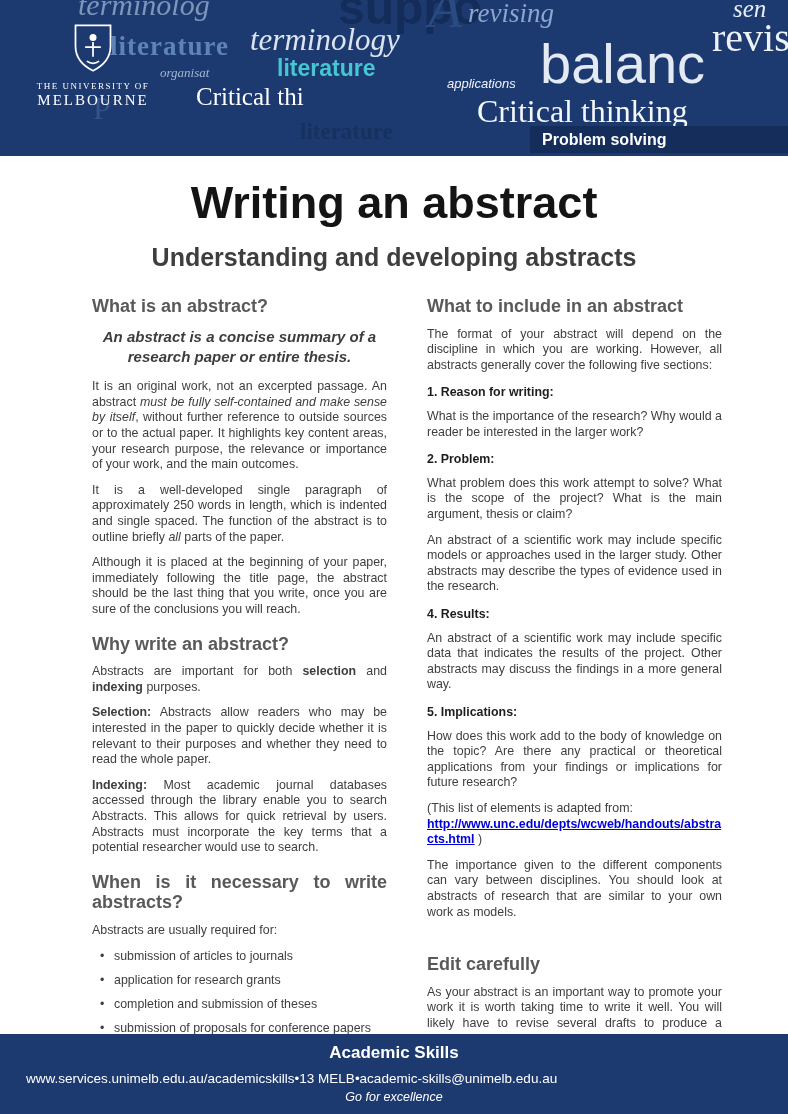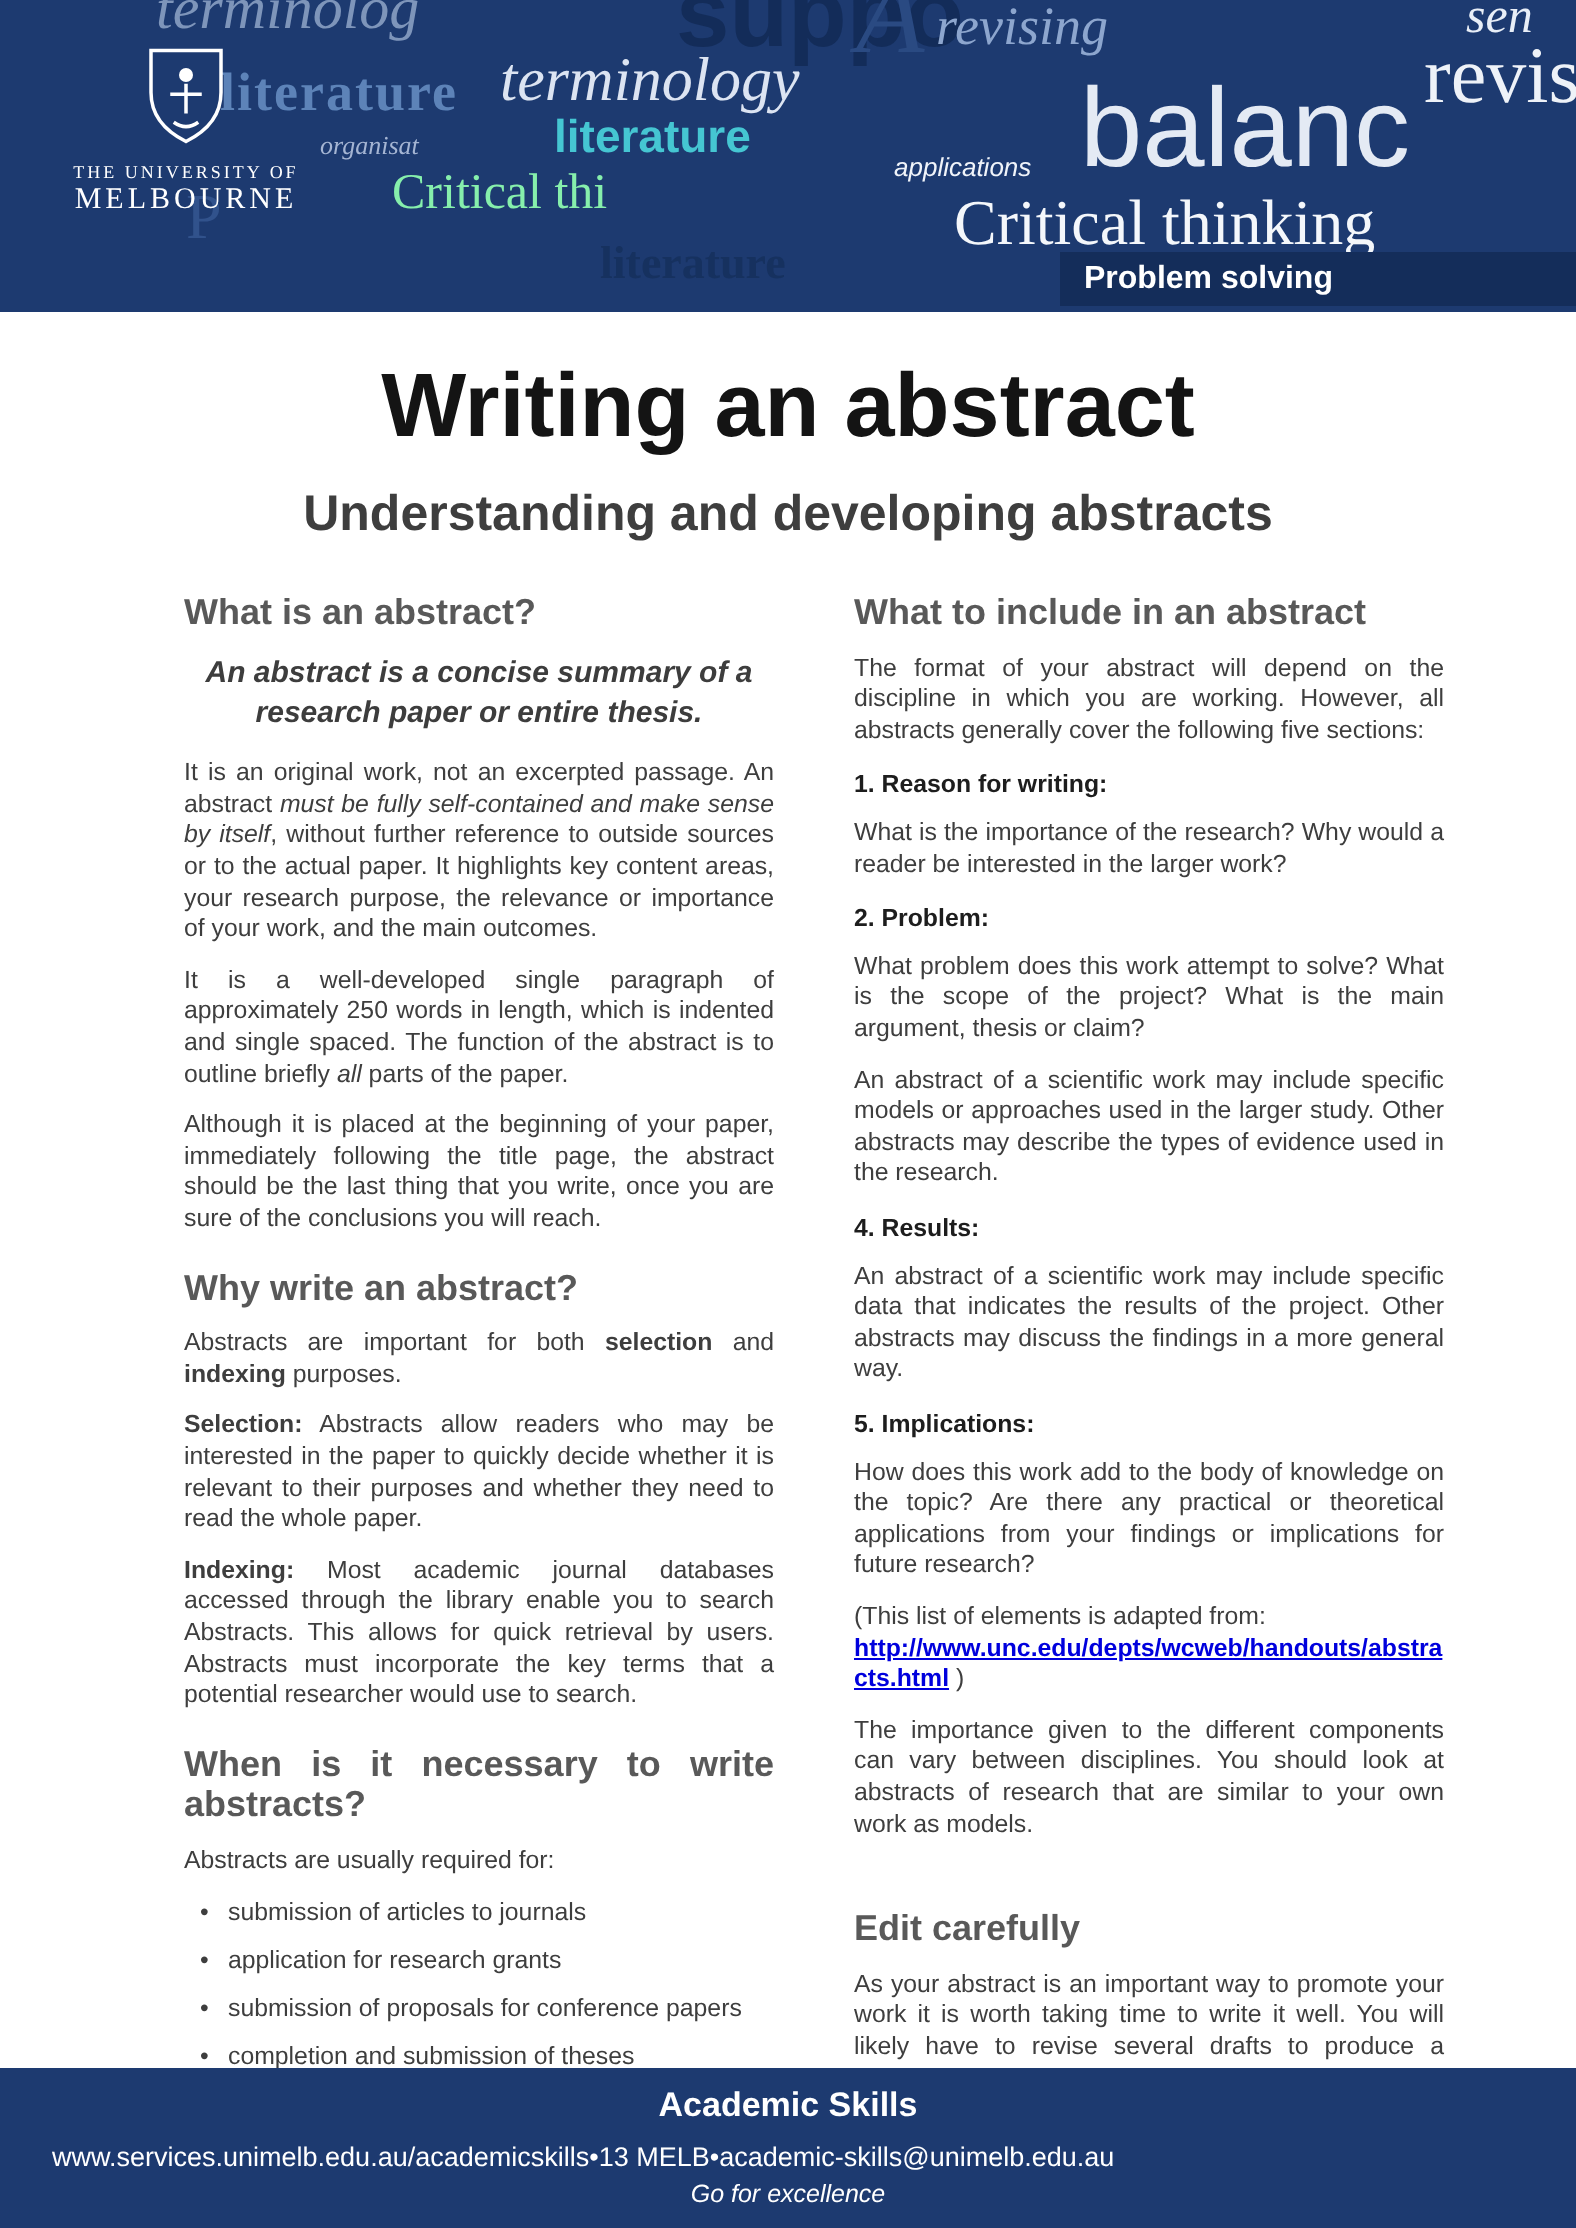--- a/index.html
+++ b/index.html
@@ -14,21 +14,21 @@
   .w2{left:428px;top:-20px;font:italic 56px "Liberation Serif",serif;color:#2a4a82;}
   .w3{left:468px;top:0px;font:italic 27px "Liberation Serif",serif;color:#8da6ce;}
   .w4{left:733px;top:-4px;font:italic 25px "Liberation Serif",serif;color:#e8eef7;}
   .w5{left:712px;top:18px;font:40px "Liberation Serif",serif;color:#eef2f8;}
   .w6{left:110px;top:33px;font-family:"Liberation Serif",serif;font-weight:bold;font-size:27px;color:#5d83b8;letter-spacing:1px;}
   .w7{left:250px;top:24px;font:italic 31px "Liberation Serif",serif;color:#dce4f2;}
   .w8{left:160px;top:66px;font:italic 13px "Liberation Serif",serif;color:#a5b5d3;}
   .w9{left:277px;top:57px;font-weight:bold;font-size:23px;color:#45c6d2;}
   .w10{left:447px;top:77px;font-style:italic;font-size:13px;color:#f0f4fa;}
   .w11{left:540px;top:36px;font-size:56px;color:#e4eaf4;}
-  .w12{left:196px;top:84px;font-family:"Liberation Serif",serif;font-size:25px;color:#86efac;}
+  .w12{left:196px;top:84px;font-family:"Liberation Serif",serif;font-size:25px;color:#ffffff;}
   .w13{left:477px;top:95px;font-family:"Liberation Serif",serif;font-size:32px;color:#f4f7fb;}
   .w14{left:300px;top:120px;font-family:"Liberation Serif",serif;font-weight:bold;font-size:23px;color:#16315f;}
   .w15{left:93px;top:92px;font:32px "Liberation Serif",serif;color:#31528c;}
   .ps-box{position:absolute;left:530px;top:126px;width:258px;height:27px;background:#142d5a;
           display:flex;align-items:center;padding-left:12px;box-sizing:border-box;}
   .ps-box span{color:#ffffff;font-weight:bold;font-size:16px;}
 
   .logo{position:absolute;left:26px;top:20px;width:134px;text-align:center;color:#fff;z-index:5;}
   .logo svg{display:block;margin:0 auto;}
   .uni1{font-family:"Liberation Serif",serif;font-size:9px;letter-spacing:1.5px;margin-top:5px;}
@@ -125,22 +125,22 @@
 
       <p><b>Indexing:</b><span> Most academic journal databases accessed through the library enable you to search Abstracts. This allows for quick retrieval by users. Abstracts must incorporate the key terms that a potential researcher would use to search.</span></p>
 
       <h3>When is it necessary to write abstracts?</h3>
 
       <p>Abstracts are usually required for:</p>
 
       <ul class="bullets">
         <li>submission of articles to journals</li>
         <li>application for research grants</li>
+        <li>completion and submission of theses</li>
         <li>submission of proposals for conference papers</li>
-        <li>completion and submission of theses</li>
       </ul>
     </div>
 
     <div class="col">
       <h3 class="first">What to include in an abstract</h3>
 
       <p>The format of your abstract will depend on the discipline in which you are working. However, all abstracts generally cover the following five sections:</p>
 
       <p class="numlabel">1. Reason for writing:</p>
       <p>What is the importance of the research? Why would a reader be interested in the larger work?</p>

